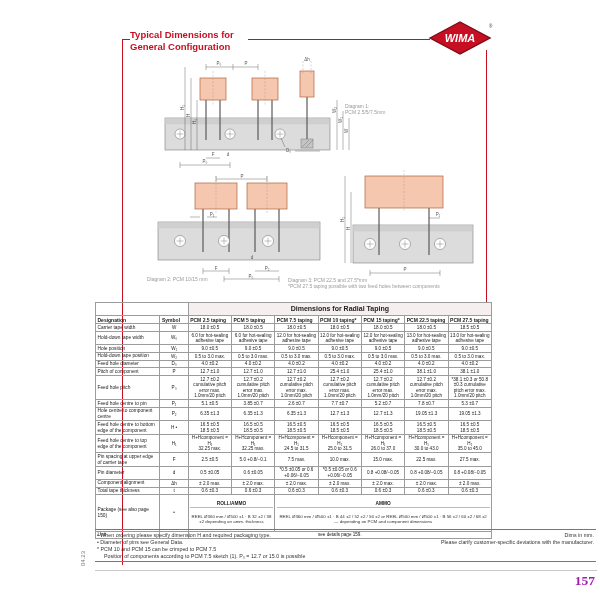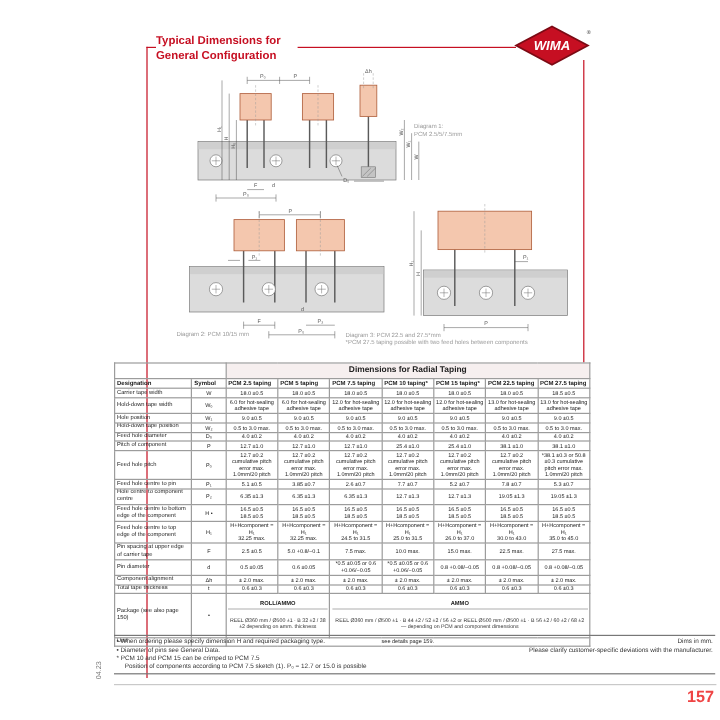--- a/index.html
+++ b/index.html
@@ -36,21 +36,21 @@
   .pkg-body{font-size:4.4px;text-align:center;color:#333;}
   .unit-val{text-align:center;}
   
   #footnotes{left:95px;top:529px;width:497px;border-top:.6px solid #777;border-bottom:.6px solid #777;
              padding:1.5px 2px;font-size:5.3px;color:#333;line-height:7px;}
   .fnrow{display:flex;justify-content:space-between;}
   .fn-indent{padding-left:7px;}
   #sidecode{left:80px;top:566px;transform:rotate(-90deg);transform-origin:left top;
             font-size:6px;color:#777;}
   #pagerule{left:95px;top:570px;width:502px;height:1px;background:#c9c9c9;}
-  #pagenum{left:540px;top:573px;width:55px;text-align:right;font-weight:bold;font-size:13.5px;color:#ef4444;}
+  #pagenum{left:540px;top:573px;width:55px;text-align:right;font-weight:bold;font-size:13.5px;color:#a21caf;font-family:Liberation Serif, serif;}
 </style>
 </head>
 <body>
 
 <div id="page">
 
   <div class="abs redline" style="left:122px;top:39px;width:8px;height:1.2px;"></div>
   <div id="title" class="abs">
     <div>Typical Dimensions for</div>
     <div>General Configuration</div>

